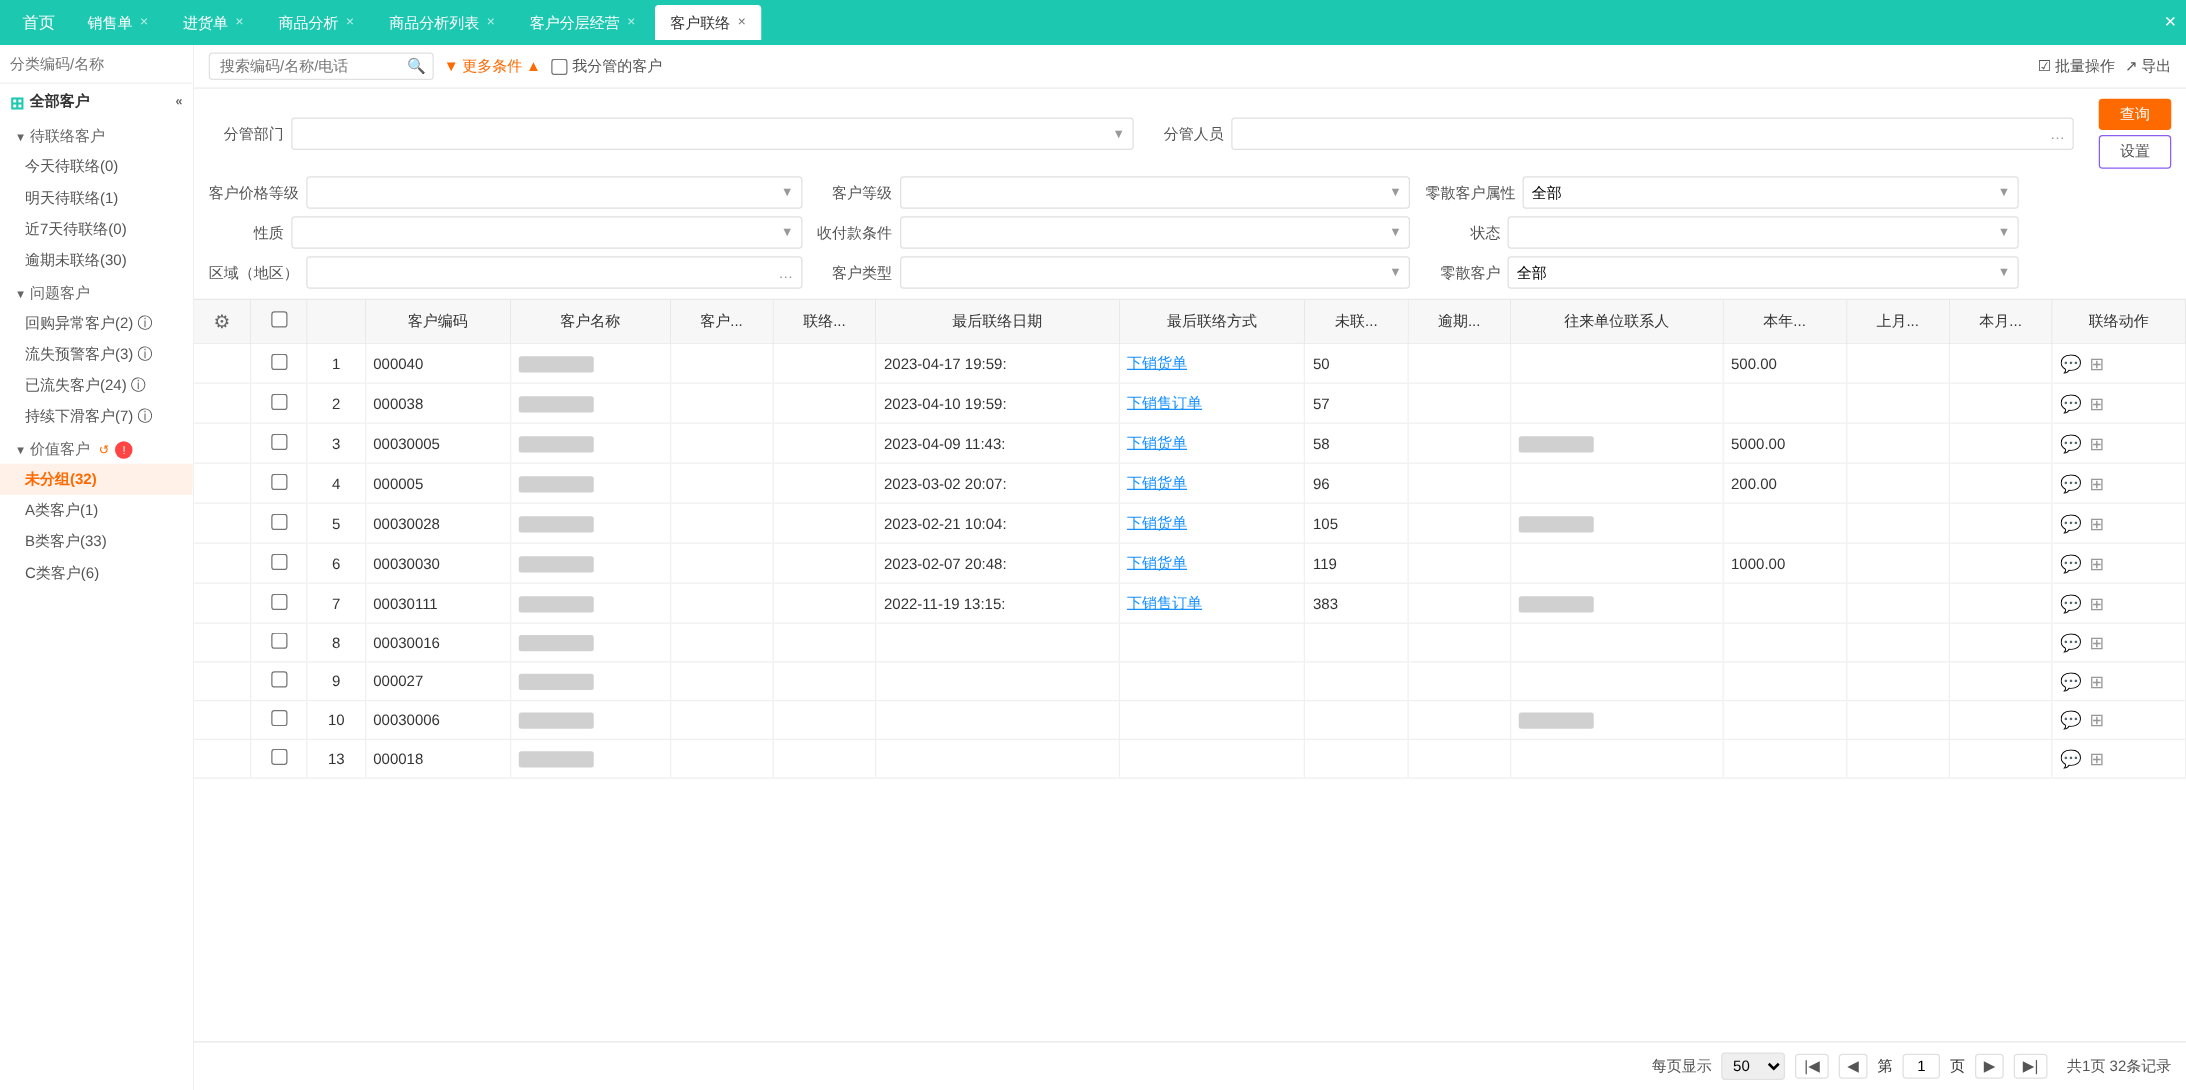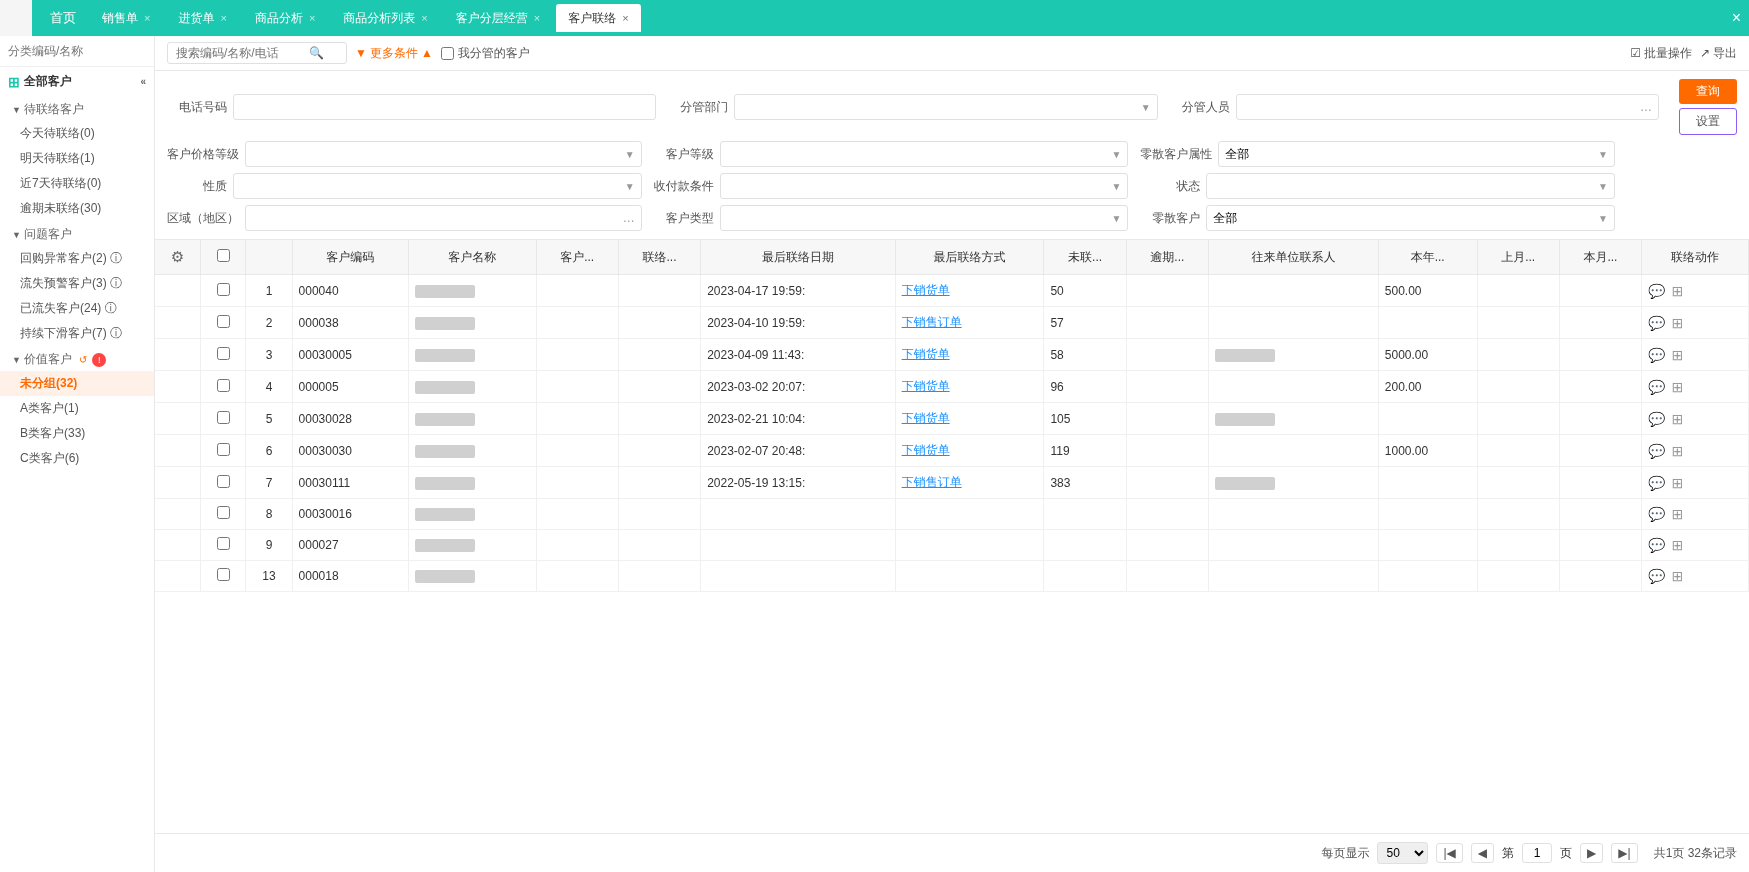--- a/index.html
+++ b/index.html
@@ -6,21 +6,20 @@
     body { background: #f5f5f5; overflow: hidden; }
 
     
     .top-nav {
       display: flex;
       align-items: center;
       background: #1cc8b0;
       height: 36px;
       padding: 0 8px;
       gap: 4px;
-      margin-left: 32px;
     }
     .nav-tab {
       display: flex;
       align-items: center;
       padding: 0 12px;
       height: 28px;
       color: #fff;
       cursor: pointer;
       border-radius: 3px 3px 0 0;
       font-size: 13px;
@@ -134,21 +133,21 @@
       padding: 6px 12px;
       gap: 8px;
       border-bottom: 1px solid #e8e8e8;
     }
     .filter-search-box {
       display: flex;
       align-items: center;
       border: 1px solid #e0e0e0;
       border-radius: 3px;
       padding: 3px 8px;
-      gap: 3px;
+      gap: 20px;
       width: 180px;
     }
     .filter-search-box input {
       border: none;
       outline: none;
       font-size: 12px;
       color: #999;
       width: 130px;
     }
     .more-conditions {
@@ -477,26 +476,20 @@
           <span>↗</span>
           <span>导出</span>
         </div>
       </div>
     </div>
 
     <div class="ext-filter">
 
       <div class="ext-filter-row">
         <div class="filter-field">
-          <label>电话号码</label>
-          <div class="field-input">
-              <span></span>
-            </div>
-        </div>
-        <div class="filter-field">
           <label>分管部门</label>
           <div class="field-input">
             <span></span>
             <span class="caret">▼</span>
           </div>
         </div>
         <div class="filter-field">
           <label>分管人员</label>
           <div class="field-input">
             <span></span>
@@ -751,21 +744,21 @@
     </td>
   </tr>
             <tr>
     <td class="center"></td>
     <td class="center"><input type="checkbox" style=""></td>
     <td class="center">7</td>
     <td>00030111</td>
     <td><span style="display:inline-block;background:#d0d0d0;border-radius:2px;min-width:60px;height:13px;vertical-align:middle;"></span></td>
     <td></td>
     <td></td>
-    <td>2022-05-19 13:15:</td>
+    <td>2022-11-19 13:15:</td>
     <td><span class="link-text">下销售订单</span></td>
     <td>383</td>
     <td></td>
     <td><span style="display:inline-block;background:#d0d0d0;border-radius:2px;min-width:60px;height:13px;vertical-align:middle;"></span></td>
     <td></td>
     <td></td>
     <td></td>
     <td>
       <div class="action-icons">
         <span class="action-icon">💬</span>
@@ -802,20 +795,43 @@
     <td class="center">9</td>
     <td>000027</td>
     <td><span style="display:inline-block;background:#d0d0d0;border-radius:2px;min-width:60px;height:13px;vertical-align:middle;"></span></td>
     <td></td>
     <td></td>
     <td></td>
     <td></td>
     <td></td>
     <td></td>
     <td></td>
+    <td></td>
+    <td></td>
+    <td></td>
+    <td>
+      <div class="action-icons">
+        <span class="action-icon">💬</span>
+        <span class="action-icon">⊞</span>
+      </div>
+    </td>
+  </tr>
+            <tr>
+    <td class="center"></td>
+    <td class="center"><input type="checkbox" style=""></td>
+    <td class="center">10</td>
+    <td>00030006</td>
+    <td><span style="display:inline-block;background:#d0d0d0;border-radius:2px;min-width:60px;height:13px;vertical-align:middle;"></span></td>
+    <td></td>
+    <td></td>
+    <td></td>
+    <td></td>
+    <td></td>
+    <td></td>
+    <td><span style="display:inline-block;background:#d0d0d0;border-radius:2px;min-width:60px;height:13px;vertical-align:middle;"></span></td>
     <td></td>
     <td></td>
     <td></td>
     <td>
       <div class="action-icons">
         <span class="action-icon">💬</span>
         <span class="action-icon">⊞</span>
       </div>
     </td>
   </tr>

